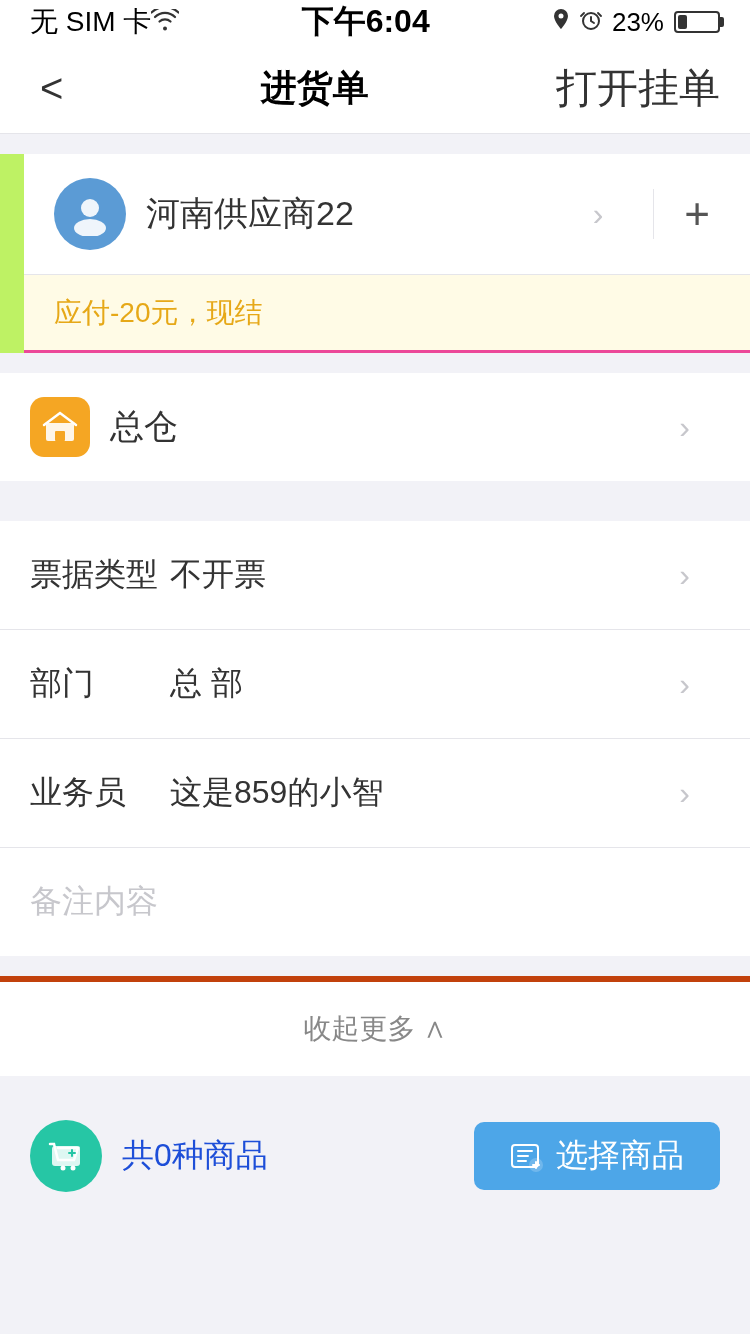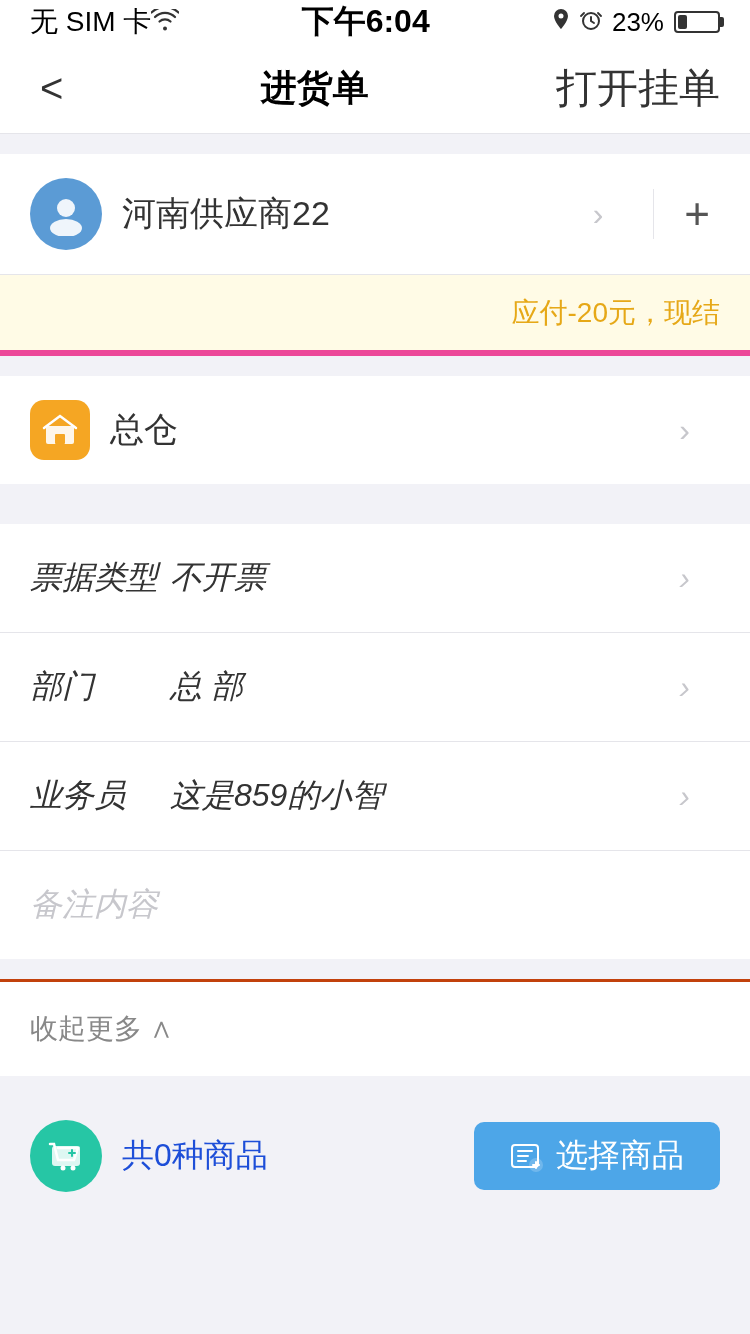--- a/index.html
+++ b/index.html
@@ -87,20 +87,21 @@
     
     .section-gap {
       height: 20px;
       background: #f2f2f7;
     }
 
     
     .card {
       background: #bef264;
       margin-bottom: 0;
+      padding-left: 24px;
     }
 
     
     .supplier-row {
       background: #fff;
       display: flex;
       align-items: center;
       padding: 24px 30px;
       border-bottom: 1px solid #e5e5ea;
       position: relative;
@@ -137,22 +138,21 @@
       width: 1px;
       height: 50px;
       background: #e5e5ea;
       margin: 0 20px;
     }
 
     
     .notice-banner {
       background: #fffbe6;
       padding: 18px 30px;
-      border-bottom: 6px solid #ec4899;
-      text-align: right;
+      border-bottom: 3px solid #ec4899;
     }
     .notice-text {
       font-size: 28px;
       color: #e6a817;
     }
 
     
     .warehouse-row {
       background: #fff;
       display: flex;
@@ -181,21 +181,20 @@
     .form-section {
       background: #fff;
       margin-top: 20px;
     }
     .form-row {
       display: flex;
       align-items: center;
       padding: 32px 30px;
       border-bottom: 1px solid #e5e5ea;
       background: #fff;
-      font-style: italic;
     }
     .form-row:last-child {
       border-bottom: none;
     }
     .form-label {
       width: 140px;
       font-size: 32px;
       color: #333;
       flex-shrink: 0;
     }
@@ -208,24 +207,24 @@
       flex: 1;
       font-size: 32px;
       color: #c7c7cc;
     }
 
     
     .collapse-row {
       background: #fff;
       display: flex;
       align-items: center;
-      justify-content: flex-start;
+      justify-content: center;
       padding: 28px 30px;
       margin-top: 20px;
-      border-top: 3px solid #c2410c;
+      border-top: 6px solid #c2410c;
     }
     .collapse-text {
       font-size: 28px;
       color: #888;
     }
 
     
     .bottom-bar {
       background: #f2f2f7;
       margin-top: 20px;

